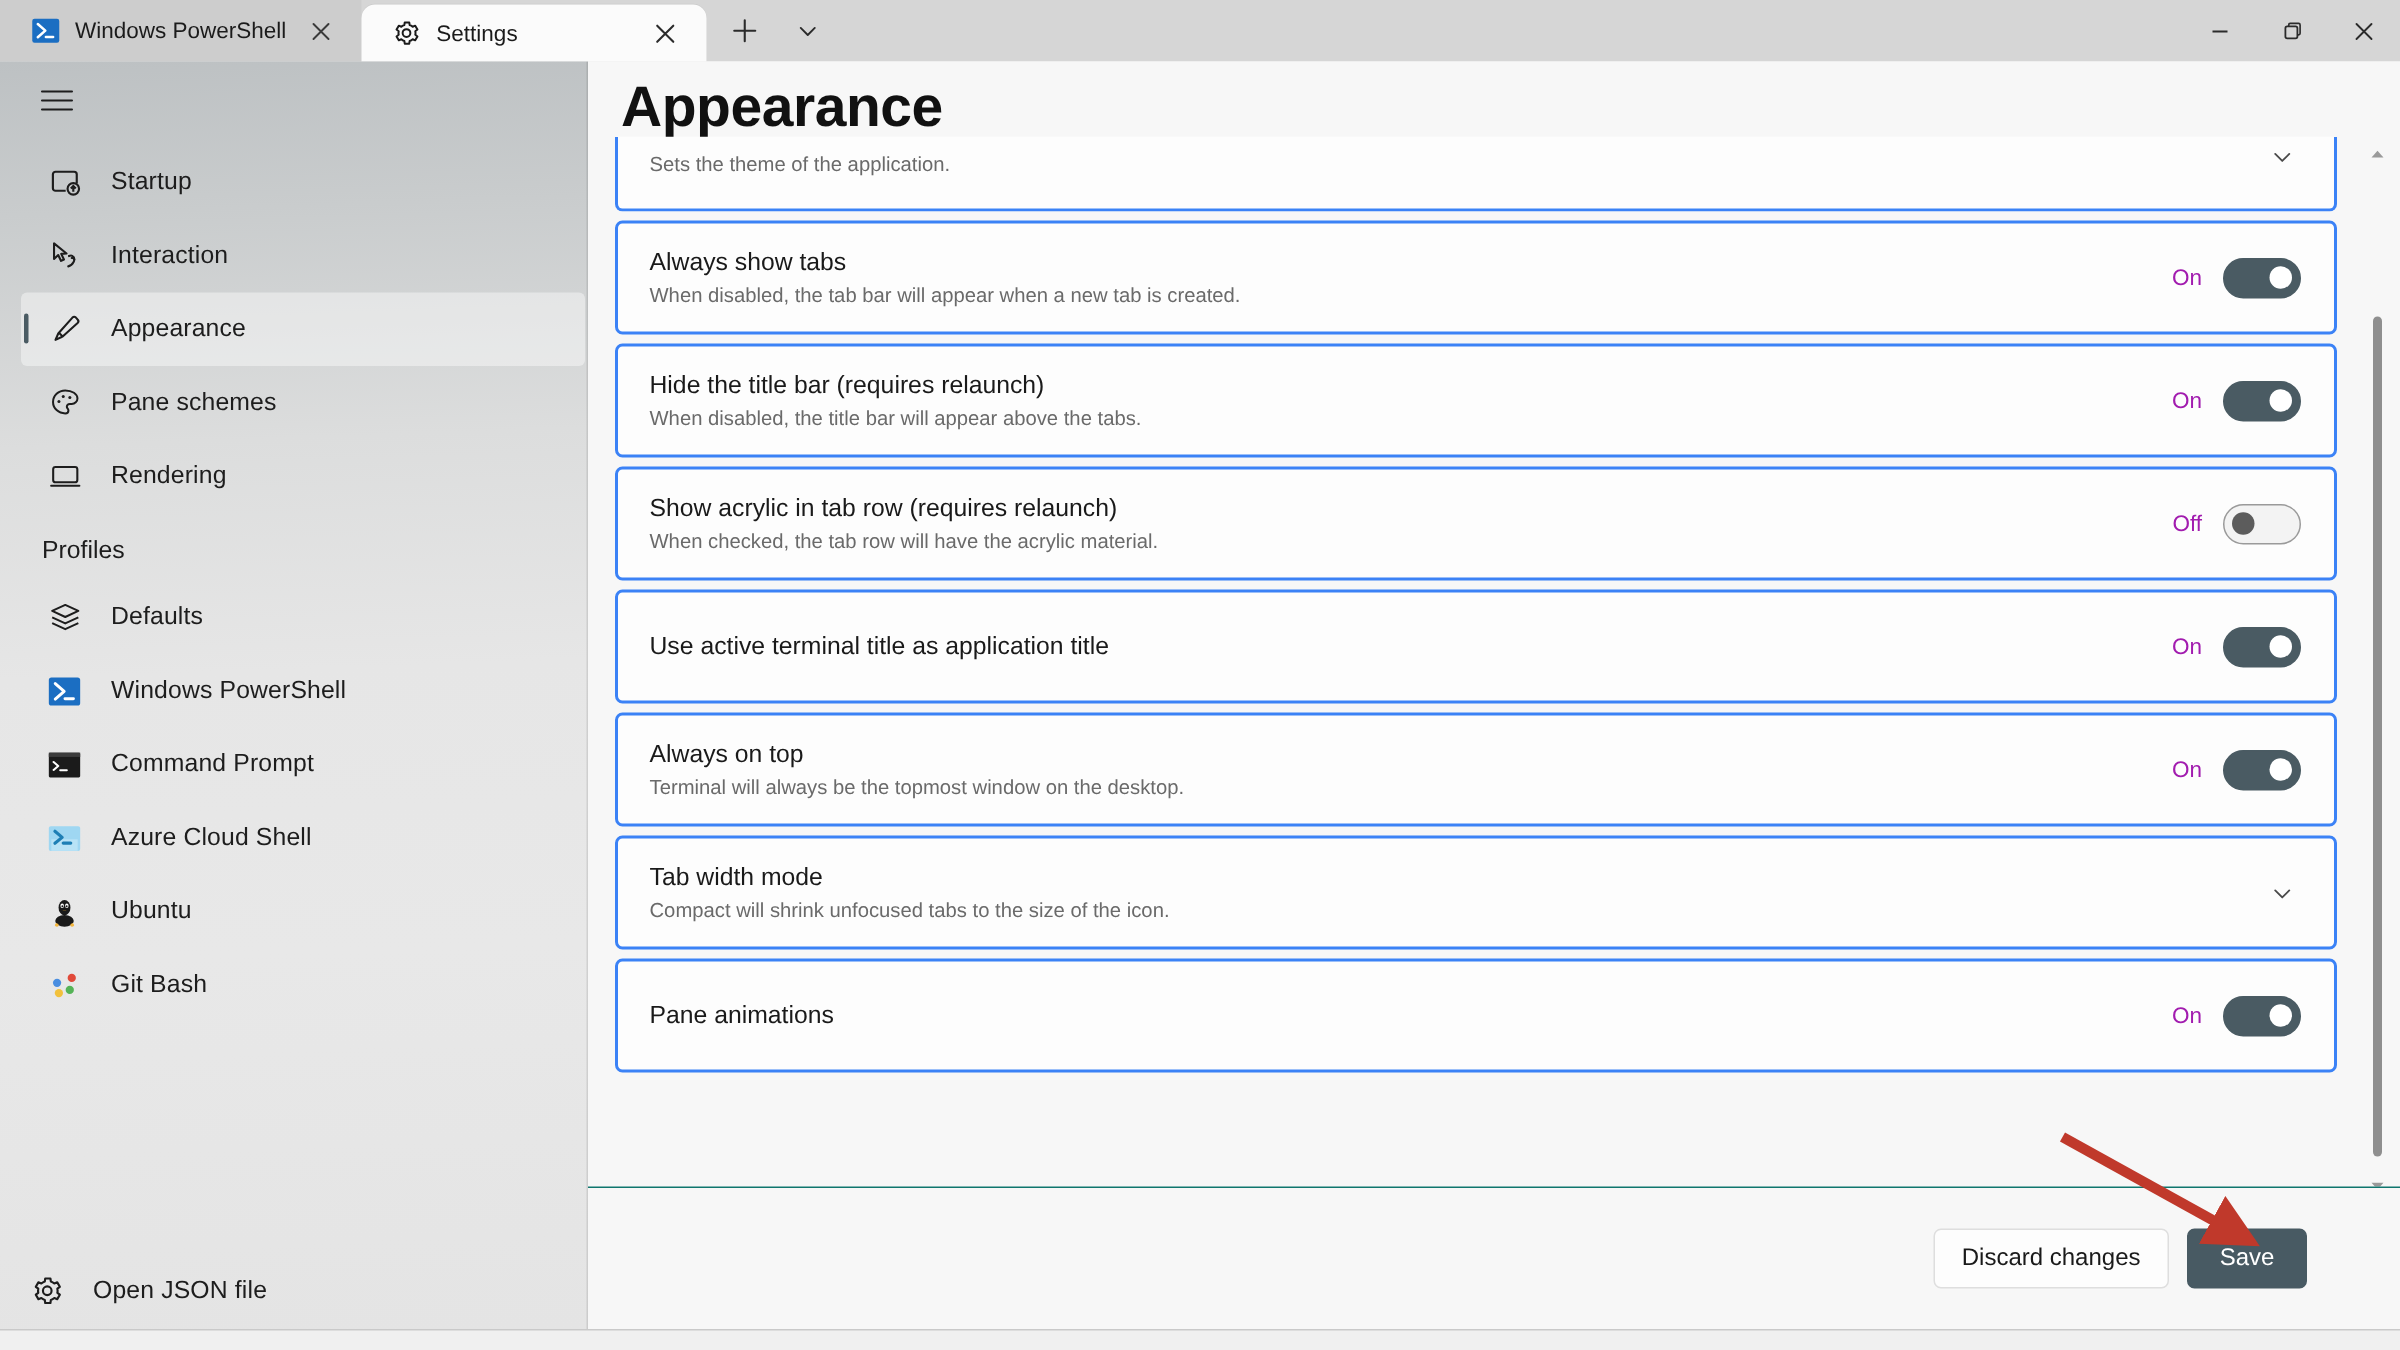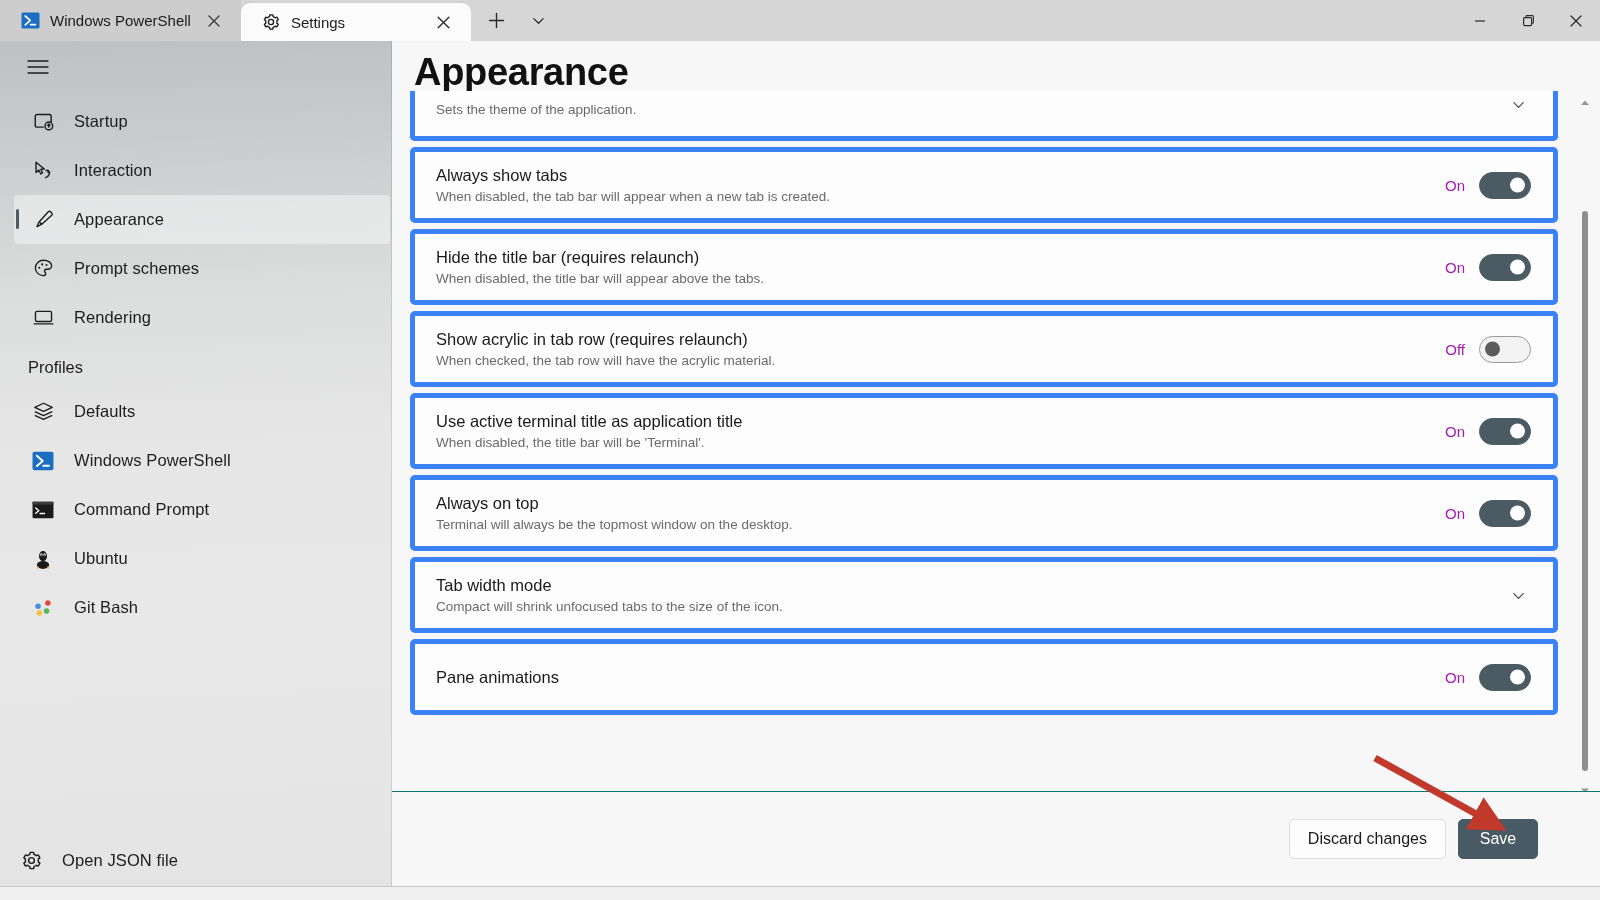--- a/index.html
+++ b/index.html
@@ -103,21 +103,21 @@
     font-size: 38px; font-weight: 600; color: #111; letter-spacing: -0.3px;
   }
   .content-scroll {
     position: absolute; left: 0; top: 50px; width: 1208px; height: 700px;
     overflow: hidden;
   }
   .cards { padding: 0 42px 0 18px; }
 
   .card {
     background: #fdfdfd;
-    border: 5px solid #3b82f6;
+    border: 2px solid #3b82f6;
     border-radius: 5px;
     margin-bottom: 6px;
     display: flex; align-items: center;
     padding: 0 22px 0 21px;
     min-height: 76px;
   }
   .card.clipped { min-height: 0; height: 50px; align-items: flex-start; padding-top: 0; margin-top: 0; border-top: none;
                   border-radius: 0 0 5px 5px; }
   .card-text { flex: 1 1 auto; min-width: 0; }
   .card-title { font-size: 16.5px; color: #1a1a1a; line-height: 22px; }
@@ -302,21 +302,21 @@
 
     <div class="navitem">
       <span class="nav-icon">
         <svg width="23" height="23" viewBox="0 0 24 24" fill="none" stroke="#1d1d1d" stroke-width="1.4">
           <path d="M12 3.4c-4.7 0-8.5 3.6-8.5 8 0 4.5 3.8 8 8.5 8 1.3 0 2.2-.9 2.2-2 0-.6-.2-1-.6-1.4-.3-.4-.5-.8-.5-1.3 0-1 .9-1.9 2-1.9h1.4c2.2 0 4-1.7 4-3.8 0-3.1-3.7-5.6-8.5-5.6z" stroke-linejoin="round"></path>
           <circle cx="7.6" cy="11.2" r="1.05" fill="#1d1d1d" stroke="none"></circle>
           <circle cx="10.6" cy="7.7" r="1.05" fill="#1d1d1d" stroke="none"></circle>
           <circle cx="15.2" cy="8.4" r="1.05" fill="#1d1d1d" stroke="none"></circle>
         </svg>
       </span>
-      <span class="nav-label">Prompt schemes</span>
+      <span class="nav-label">Pane schemes</span>
     </div>
 
     <div class="navitem">
       <span class="nav-icon">
         <svg width="23" height="23" viewBox="0 0 24 24" fill="none" stroke="#1d1d1d" stroke-width="1.45">
           <rect x="3.6" y="5.6" width="16.8" height="10.6" rx="1.6"></rect>
           <path d="M2.2 18.6 H21.8" stroke-linecap="round"></path>
         </svg>
       </span>
       <span class="nav-label">Rendering</span>
@@ -352,20 +352,31 @@
         <svg width="22" height="22" viewBox="0 0 20 20">
           <rect x="0.5" y="2.5" width="19" height="15" rx="0.8" fill="#1b1b1b"></rect>
           <rect x="0.5" y="2.5" width="19" height="2.6" fill="#3c3c3c"></rect>
           <path d="M3.4 8.2 L6.2 10.6 L3.4 13" stroke="#ffffff" stroke-width="1.25" fill="none" stroke-linecap="round" stroke-linejoin="round"></path>
           <path d="M7.4 13.2 H11.4" stroke="#ffffff" stroke-width="1.25" stroke-linecap="round"></path>
         </svg>
       </span>
       <span class="nav-label">Command Prompt</span>
     </div>
 
+    <div class="navitem">
+      <span class="nav-icon">
+        <svg width="22" height="22" viewBox="0 0 20 20">
+          <rect x="0.5" y="2.5" width="19" height="15" rx="1.2" fill="#9fd7f2"></rect>
+          <path d="M2 10.5 h16 v7 H2 z" fill="#b9e3f6"></path>
+          <path d="M4.2 5.6 L8.6 9.3 L4.2 12.9" stroke="#1e7fb5" stroke-width="1.9" fill="none" stroke-linecap="round" stroke-linejoin="round"></path>
+          <path d="M9.2 12.8 H13.8" stroke="#1e7fb5" stroke-width="1.9" stroke-linecap="round"></path>
+        </svg>
+      </span>
+      <span class="nav-label">Azure Cloud Shell</span>
+    </div>
 
     <div class="navitem">
       <span class="nav-icon">
         <svg width="22" height="22" viewBox="0 0 20 20">
           <ellipse cx="10" cy="15.4" rx="5.6" ry="3.6" fill="#1a1a1a"></ellipse>
           <ellipse cx="10" cy="7.4" rx="3.6" ry="4.6" fill="#1a1a1a"></ellipse>
           <ellipse cx="8.6" cy="6.2" rx="1.05" ry="1.4" fill="#ffffff"></ellipse>
           <ellipse cx="11.4" cy="6.2" rx="1.05" ry="1.4" fill="#ffffff"></ellipse>
           <circle cx="8.7" cy="6.5" r="0.6" fill="#1a1a1a"></circle>
           <circle cx="11.3" cy="6.5" r="0.6" fill="#1a1a1a"></circle>
@@ -460,21 +471,20 @@
           <span class="state-label">Off</span>
           <span class="toggle off">
               <span class="knob"></span>
             </span>
         </div>
       </div>
 
       <div class="card">
         <div class="card-text">
           <div class="card-title">Use active terminal title as application title</div>
-          <div class="card-desc">When disabled, the title bar will be 'Terminal'.</div>
         </div>
         <div class="card-right">
           <span class="state-label">On</span>
           <span class="toggle on">
               <span class="knob"></span>
             </span>
         </div>
       </div>
 
       <div class="card">

